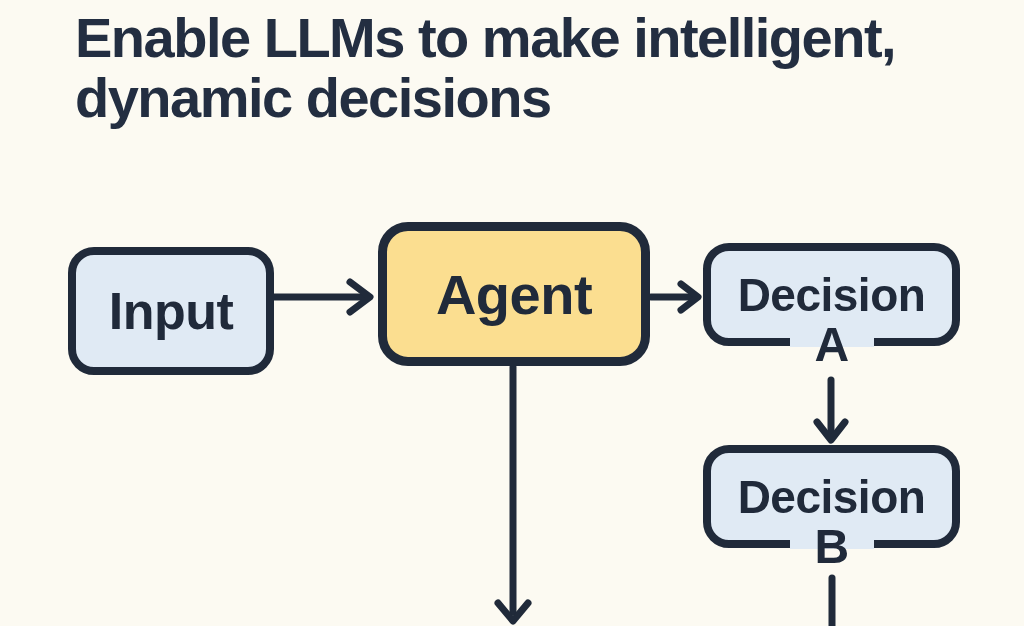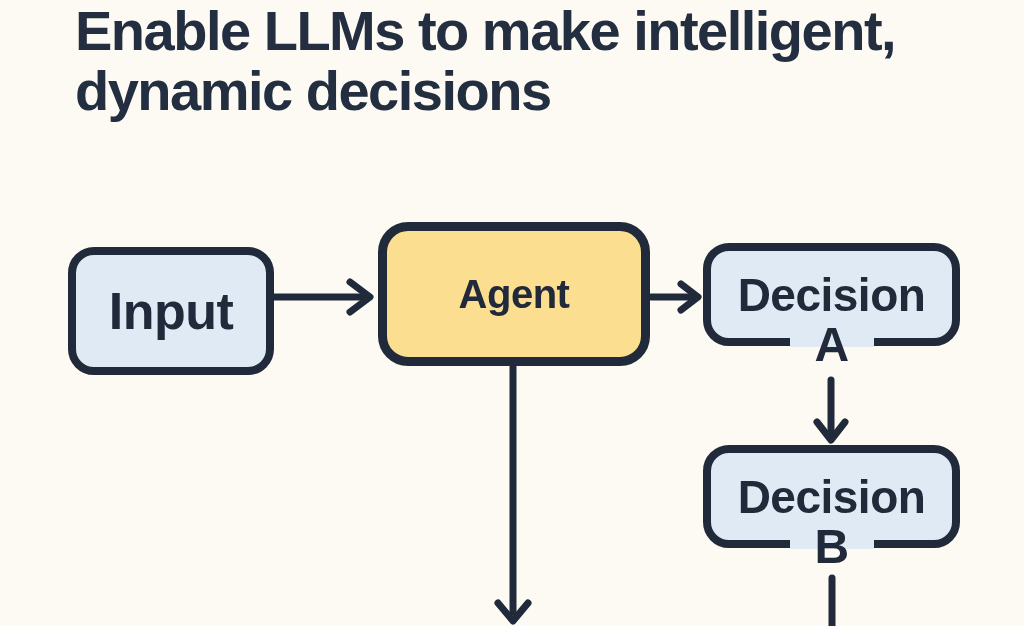--- a/index.html
+++ b/index.html
@@ -5,21 +5,21 @@
   html,body { margin:0; padding:0; }
   .stage {
     position:relative;
     width:1024px; height:626px;
     background:#FCFAF2;
     overflow:hidden;
     font-family:"Liberation Sans", sans-serif;
   }
   .title {
     position:absolute;
-    left:75px; top:1px;
+    left:75px; top:8px;
     margin:0;
     width:900px;
     font-size:56px;
     line-height:1.07;
     font-weight:700;
     letter-spacing:-1.5px;
     color:#232E41;
   }
   .connectors {
     position:absolute;
@@ -37,21 +37,21 @@
     justify-content:center;
     color:#202A3A;
     font-weight:700;
     letter-spacing:-0.5px;
   }
   .node-input  { left:68px;  top:247px; width:206px; height:128px; font-size:52px; }
   .node-agent  {
     left:378px; top:222px; width:272px; height:144px;
     background:#FBDE90;
     border-width:9px; border-radius:30px;
-    font-size:40px;
+    font-size:56px;
     text-align:center;
   }
   .node-decision-a { left:703px; top:243px; width:257px; height:103px; font-size:46px; }
   .node-decision-b { left:703px; top:445px; width:257px; height:103px; font-size:46px; }
   .border-gap {
     position:absolute;
     left:50%; transform:translateX(-50%);
     bottom:-9px;
     width:84px; height:10px;
     background:#E0EAF4;

